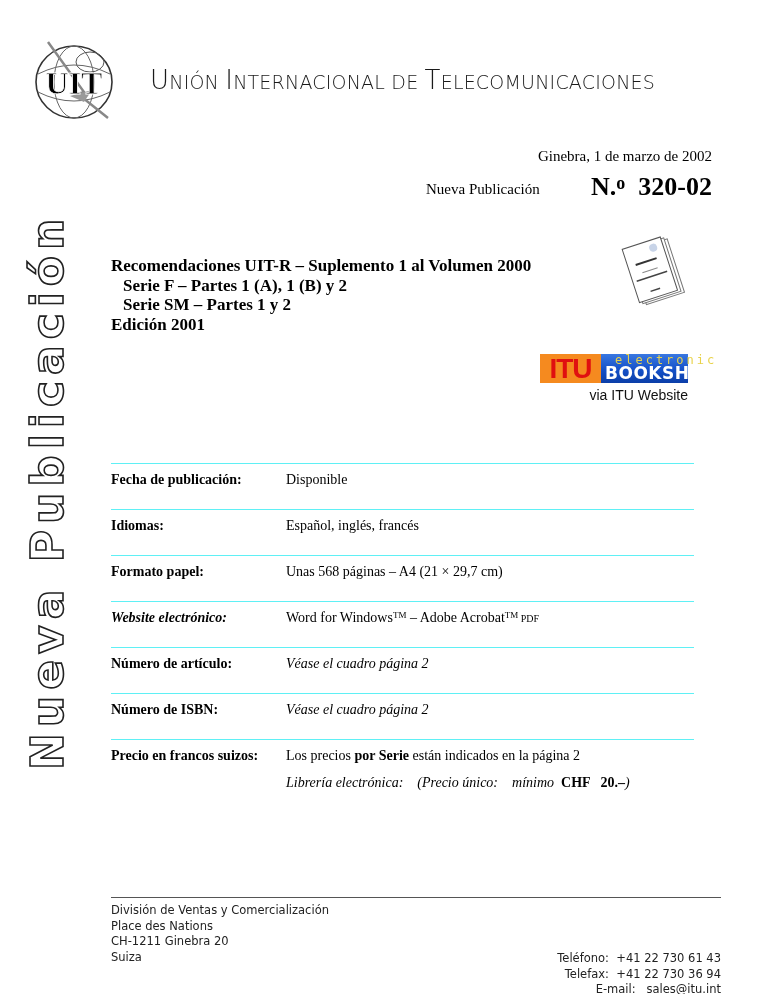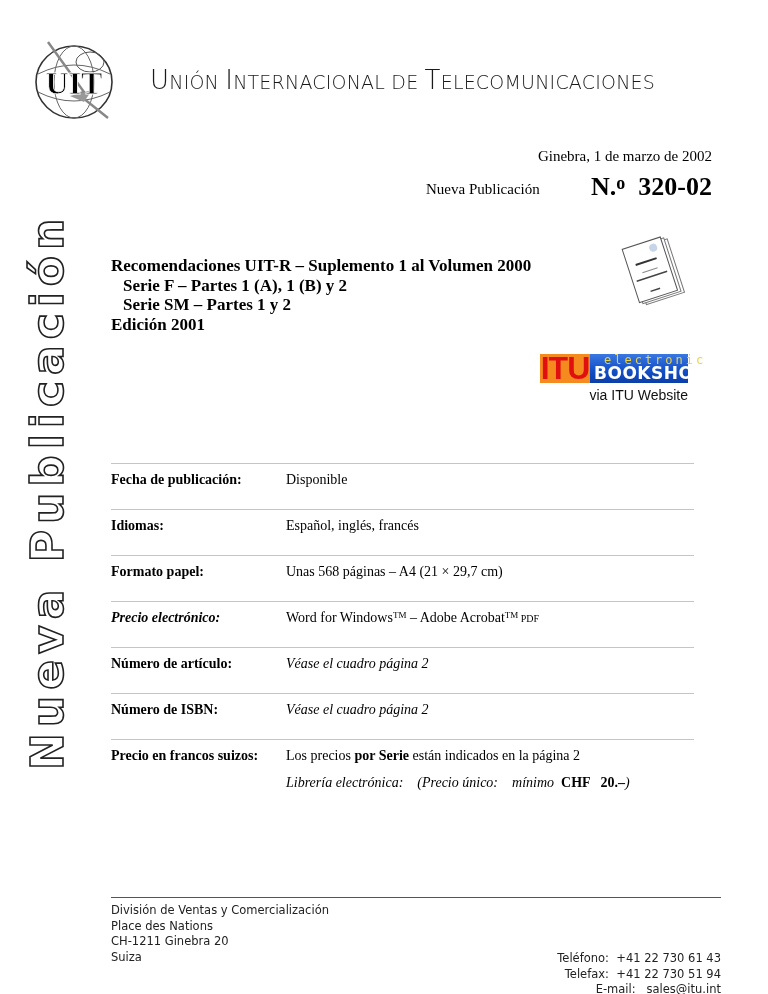--- a/index.html
+++ b/index.html
@@ -19,21 +19,21 @@
   
   .side-text { left: 22px; top: 770px; transform-origin: left top; transform: rotate(-90deg); font-family: "DejaVu Sans", sans-serif; font-weight: bold; font-size: 44px; letter-spacing: 6px; color: #ffffff; -webkit-text-stroke: 1.6px #222; white-space: nowrap; width: 520px; }
 
   
   .title-block { left: 111px; top: 256px; font-size: 17px; font-weight: bold; line-height: 19.5px; }
   .title-block .indent { padding-left: 12px; }
 
   .doc-img { left: 615px; top: 233px; width: 76px; height: 80px; }
 
   .bookshop { left: 540px; top: 354px; width: 148px; height: 29px; display: flex; }
-  .bs-itu { background: #f58a1f; color: #e01010; font-family: "Liberation Sans", sans-serif; font-weight: bold; font-size: 32px; width: 50px; display: flex; align-items: center; justify-content: center; letter-spacing: -1px; }
+  .bs-itu { background: #f58a1f; color: #e01010; font-family: "Liberation Sans", sans-serif; font-weight: bold; font-size: 28px; width: 61px; display: flex; align-items: center; justify-content: center; letter-spacing: -1px; }
   .bs-right { flex: 1; background: linear-gradient(180deg, #3a78e0 0%, #1450c8 55%, #0b3ea8 100%); position: relative; }
   .bs-elec { position: absolute; left: 14px; top: -1px; font-family: "DejaVu Sans Mono", monospace; font-size: 12px; color: #e8d24a; letter-spacing: 3px; }
   .bs-book { position: absolute; left: 4px; top: 9px; font-family: "DejaVu Sans", sans-serif; font-weight: bold; font-size: 17px; color: #fff; letter-spacing: 0.5px; }
   .via { right: 80px; top: 387px; font-family: "Liberation Sans", sans-serif; font-size: 14px; color: #111; }
 
   
   .table { left: 111px; top: 463px; width: 583px; }
   .row { position: relative; height: 45px; border-top: 1.5px solid #5ff0f5; }
   .row .lbl { position: absolute; left: 0; top: 8px; font-size: 14px; font-weight: bold; }
   .row .lbl.it { font-style: italic; }
@@ -114,21 +114,21 @@
   </div>
   <div class="row">
     <span class="lbl">Idiomas:</span>
     <span class="val">Español, inglés, francés</span>
   </div>
   <div class="row">
     <span class="lbl">Formato papel:</span>
     <span class="val">Unas 568 páginas – A4 (21 × 29,7 cm)</span>
   </div>
   <div class="row">
-    <span class="lbl it">Precio electrónico:</span>
+    <span class="lbl it">Website electrónico:</span>
     <span class="val"><span>Word for Windows</span><sup>TM</sup><span> – Adobe Acrobat</span><sup>TM</sup><span class="small"> PDF</span></span>
   </div>
   <div class="row">
     <span class="lbl">Número de artículo:</span>
     <span class="val it">Véase el cuadro página 2</span>
   </div>
   <div class="row">
     <span class="lbl">Número de ISBN:</span>
     <span class="val it">Véase el cuadro página 2</span>
   </div>
@@ -141,16 +141,16 @@
 
 <div class="abs footer-rule"></div>
 <div class="abs foot-left">
   <div>División de Ventas y Comercialización</div>
   <div>Place des Nations</div>
   <div>CH-1211 Ginebra 20</div>
   <div>Suiza</div>
 </div>
 <div class="abs foot-right">
   <div style="white-space:pre">Teléfono:  +41 22 730 61 43</div>
-  <div style="white-space:pre">Telefax:  +41 22 730 51 94</div>
+  <div style="white-space:pre">Telefax:  +41 22 730 36 94</div>
   <div style="white-space:pre">E-mail:   sales@itu.int</div>
   <div>www.itu.int/publications</div>
 </div>
 
 </body></html>

